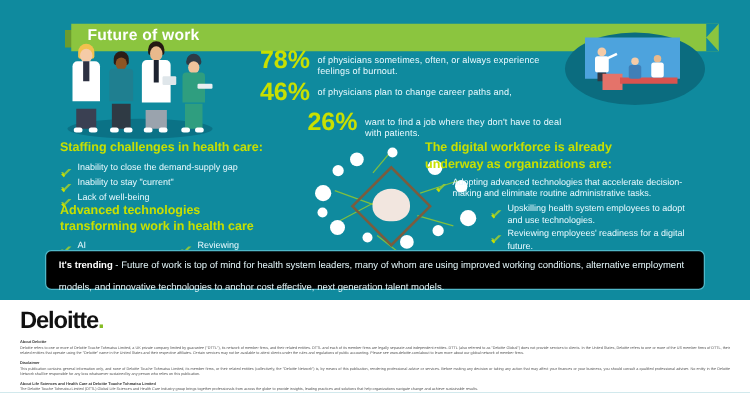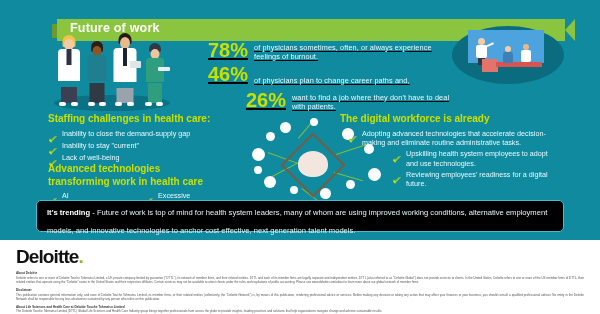--- a/index.html
+++ b/index.html
@@ -51,21 +51,21 @@
   }
   .person { position: absolute; bottom: 8px; }
   .head { border-radius: 50%; position: absolute; left: 50%; transform: translateX(-50%); top: 0; }
   .hair { position: absolute; left: 50%; transform: translateX(-50%); top: -2px; border-radius: 7px 7px 2px 2px; }
   .body { position: absolute; left: 50%; transform: translateX(-50%); }
   .legs { position: absolute; left: 50%; transform: translateX(-50%); bottom: 0; }
   .shoe { position: absolute; bottom: -3px; width: 7px; height: 4px; background: #ffffff; border-radius: 2px; }
 
   
   .stats { position: absolute; left: 186px; top: 38px; width: 270px; }
-  .stat { display: flex; align-items: flex-end; margin-bottom: 3px; text-decoration: underline; }
+  .stat { display: flex; align-items: flex-start; margin-bottom: 3px; }
   .stat .num {
     font-size: 20px; font-weight: bold; color: #c8e000;
     line-height: 1.05; flex: none; text-align: right;
   }
   .stat .txt {
     font-size: 7.3px; color: #eafaff; line-height: 1.25;
     margin-left: 6px; padding-top: 5px; letter-spacing: .1px;
   }
   .s1 .num { width: 62px; }
   .s2 .num { width: 62px; }
@@ -292,21 +292,21 @@
           </div>
         </div>
         <div>
           <div class="bullet">
             <span class="bi">
               <svg viewBox="0 0 12 10" width="10" height="9">
                   <path d="M1 4 L4 8 L11 1 L8 1 L4 5 L3 4 Z" fill="#8bc53f"></path>
                   <path d="M1 6 L3.6 9 L5 7.4 L3 5 Z" fill="#c8e000"></path>
                 </svg>
             </span>
-            <span class="bt">Excessive</span>
+            <span class="bt">Reviewing</span>
           </div>
         </div>
       </div>
     </div>
 
     <div class="net">
       <div class="edge" style="left:18px;top:34px;width:34px;transform:rotate(20deg);"></div>
       <div class="edge" style="left:22px;top:58px;width:30px;transform:rotate(-28deg);"></div>
       <div class="edge" style="left:86px;top:36px;width:32px;transform:rotate(-18deg);"></div>
       <div class="edge" style="left:84px;top:54px;width:30px;transform:rotate(16deg);"></div>
@@ -323,20 +323,21 @@
       <div class="node" style="left:118px;top:50px;width:13px;height:13px;"></div>
       <div class="node" style="left:96px;top:62px;width:9px;height:9px;"></div>
       <div class="node" style="left:70px;top:70px;width:11px;height:11px;"></div>
       <div class="node" style="left:40px;top:68px;width:8px;height:8px;"></div>
       <div class="node" style="left:14px;top:58px;width:12px;height:12px;"></div>
       <div class="node" style="left:4px;top:48px;width:8px;height:8px;"></div>
     </div>
 
     <div class="colR">
       <div class="col-head">The digital workforce is already</div>
+      <div class="col-head">underway as organizations are:</div>
       <div class="bullets">
         <div class="bullet">
           <span class="bi">
             <svg viewBox="0 0 12 10" width="10" height="9">
                 <path d="M1 4 L4 8 L11 1 L8 1 L4 5 L3 4 Z" fill="#8bc53f"></path>
                 <path d="M1 6 L3.6 9 L5 7.4 L3 5 Z" fill="#c8e000"></path>
               </svg>
           </span>
           <span class="bt">Adopting advanced technologies that accelerate decision-making and eliminate routine administrative tasks.</span>
         </div>

